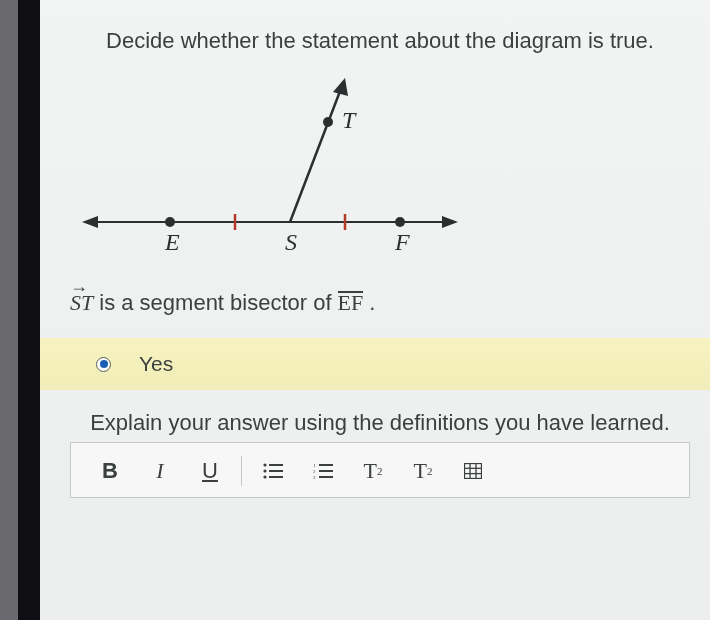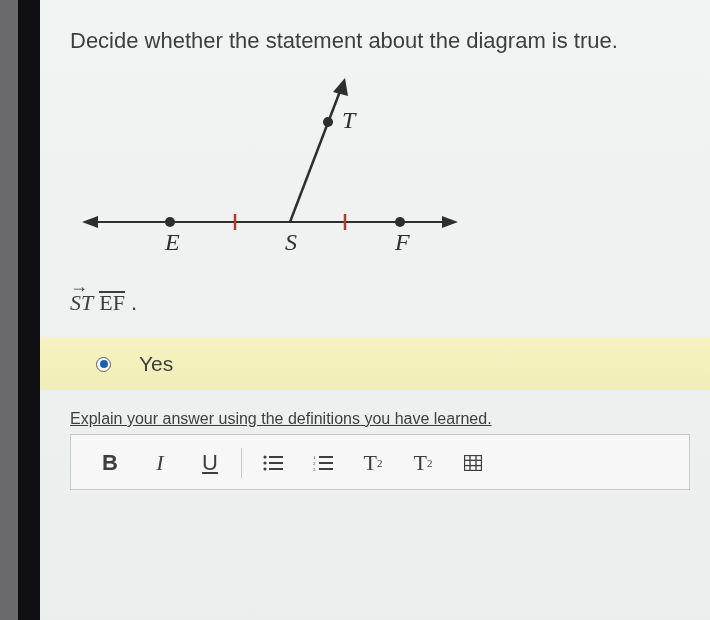--- a/index.html
+++ b/index.html
@@ -12,20 +12,21 @@
       position: relative;
     }
     .page {
       position: absolute;
       left: 40px;
       top: 0;
       width: 670px;
       height: 620px;
       background: linear-gradient(180deg, #f2f4f3 0%, #eceeed 100%);
       padding: 28px 20px 0 30px;
+      text-align: center;
     }
     .left-strip {
       position: absolute;
       left: 0; top: 0; width: 18px; height: 620px;
       background: #6a6a6e;
     }
     .left-strip2 {
       position: absolute;
       left: 18px; top: 0; width: 22px; height: 620px;
       background: #0e0e13;
@@ -70,25 +71,24 @@
       width: 15px; height: 15px; border-radius: 50%;
       border: 1.5px solid #5a5e5e;
       display: flex; align-items: center; justify-content: center;
       background: #fdfdfc;
     }
     .radio.checked::after {
       content: ""; width: 8px; height: 8px; border-radius: 50%;
       background: #1a5fb4;
     }
     .explain {
-      font-size: 16px;
+      font-size: 22px;
       color: #3b3f3f;
       margin-top: 20px;
       margin-bottom: 1px;
-      text-decoration: underline;
     }
     .editor-box {
       border: 1px solid #c7c9c8;
       background: #f6f7f6;
       height: 56px;
       margin-top: 6px;
     }
     .toolbar {
       display: flex;
       align-items: center;
@@ -145,20 +145,21 @@
       <text x="315" y="178" font-family="Times New Roman, serif" font-style="italic" font-size="24" fill="#2b2f2f">F</text>
       <text x="262" y="56" font-family="Times New Roman, serif" font-style="italic" font-size="24" fill="#2b2f2f">T</text>
     </svg>
   </div>
 
   <div class="statement">
     <span class="ray-sym">
       <span class="arrow">→</span>
       <span>ST</span>
     </span>
+    <span style="font-family: Arial, sans-serif;"> is a segment bisector of </span>
     <span class="seg-sym">
       <span class="bar"></span>
       <span>EF</span>
     </span>
     <span style="font-family: Arial, sans-serif;"> .</span>
   </div>
 
   <div class="options">
     <div class="option selected">
       <span class="radio checked"></span>

